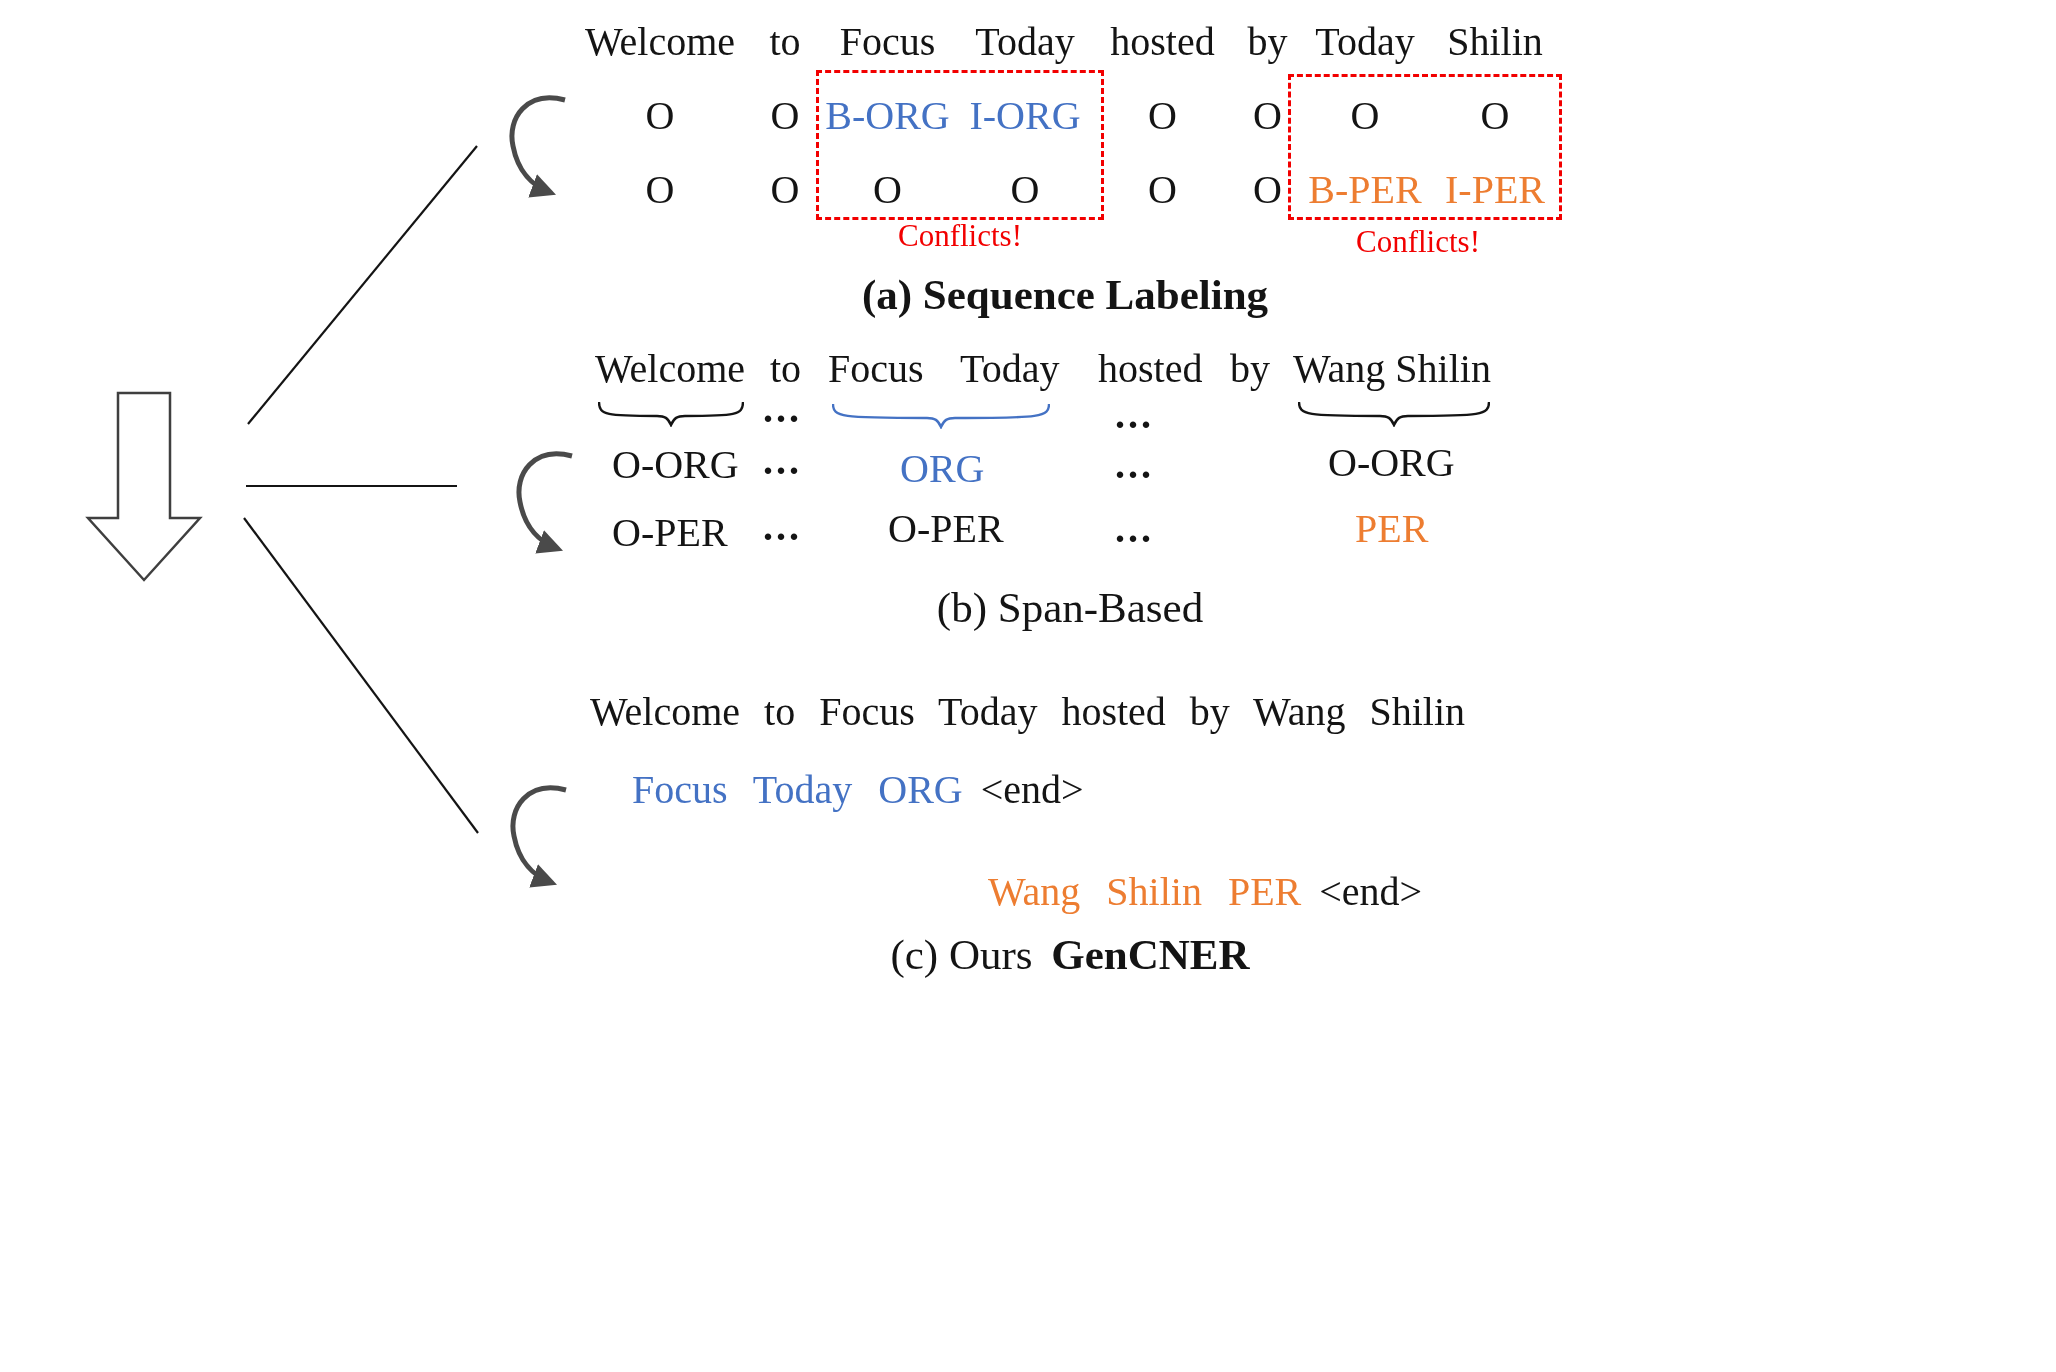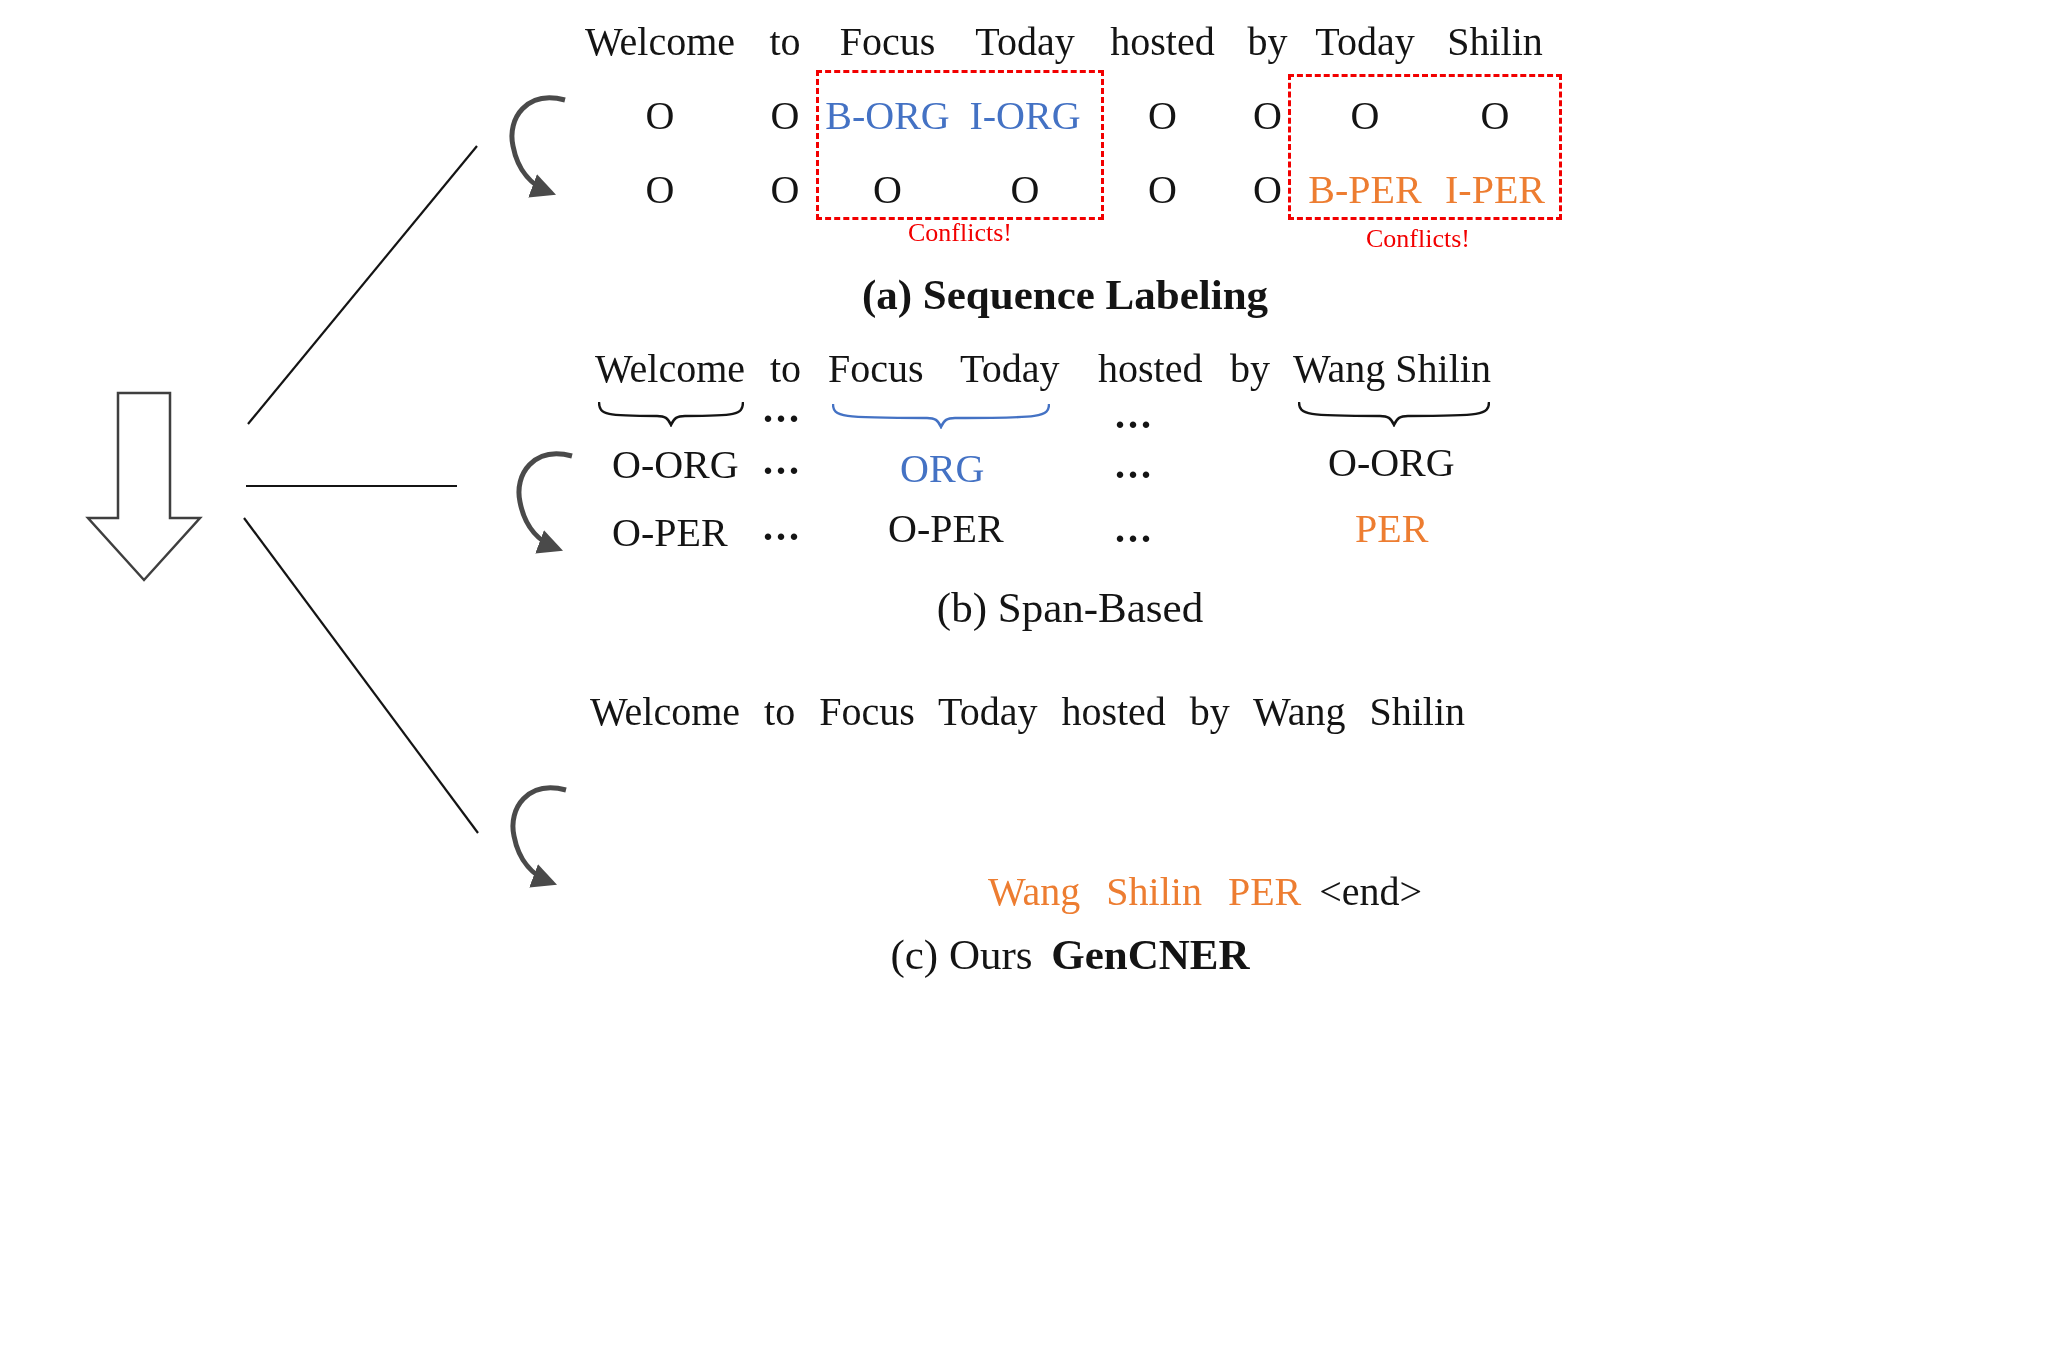--- a/index.html
+++ b/index.html
@@ -15,21 +15,21 @@
   .per { color:var(--per-orange,#ED7D31); }
   .task-label { position:absolute; font-size:50px; white-space:nowrap; }
   .sec { position:absolute; }
   .grid8 {
     position:absolute; left:0; display:grid;
     grid-template-columns:180px 60px 135px 130px 135px 65px 120px 130px;
     column-gap:5px; font-size:40px; width:990px;
   }
   .grid8 > span { text-align:center; white-space:nowrap; }
   .dashed-box { position:absolute; border:3px dashed var(--conflict-red,#FF0000); }
-  .conflict { position:absolute; transform:translateX(-50%); font-size:26px; color:var(--conflict-red,#FF0000); white-space:nowrap; }
+  .conflict { position:absolute; transform:translateX(-50%); font-size:31px; color:var(--conflict-red,#FF0000); white-space:nowrap; }
   .caption { position:absolute; left:0; width:100%; text-align:center; font-size:43px; white-space:nowrap; }
   .w { position:absolute; font-size:40px; white-space:nowrap; }
   .dots { font-weight:700; letter-spacing:3px; }
   .bold { font-weight:bold; }
 </style>
 </head>
 <body>
 
 <div class="canvas">
 
@@ -138,20 +138,23 @@
     <span class="w dots" style="left:545px; top:160px;">...</span>
     <span class="w per" style="left:785px; top:160px;">PER</span>
 
     <div class="caption" style="top:238px;">(b) Span-Based</div>
   </div>
 
   <div class="sec" style="left:570px; top:680px; width:1000px; height:320px;">
 
     <span class="w" style="left:20px; top:8px; word-spacing:14px;">Welcome to Focus Today hosted by Wang Shilin</span>
 
+    <div class="w" style="left:62px; top:86px;">
+      <span class="org" style="word-spacing:16px;">Focus Today ORG</span><span style="margin-left:18px;">&lt;end&gt;</span>
+    </div>
 
     <div class="w" style="left:418px; top:188px;">
       <span class="per" style="word-spacing:16px;">Wang Shilin PER</span><span style="margin-left:18px;">&lt;end&gt;</span>
     </div>
 
     <div class="caption" style="top:250px;">
       <span>(c) Ours</span>
       <span class="bold" style="margin-left:8px;">GenCNER</span>
     </div>
   </div>

